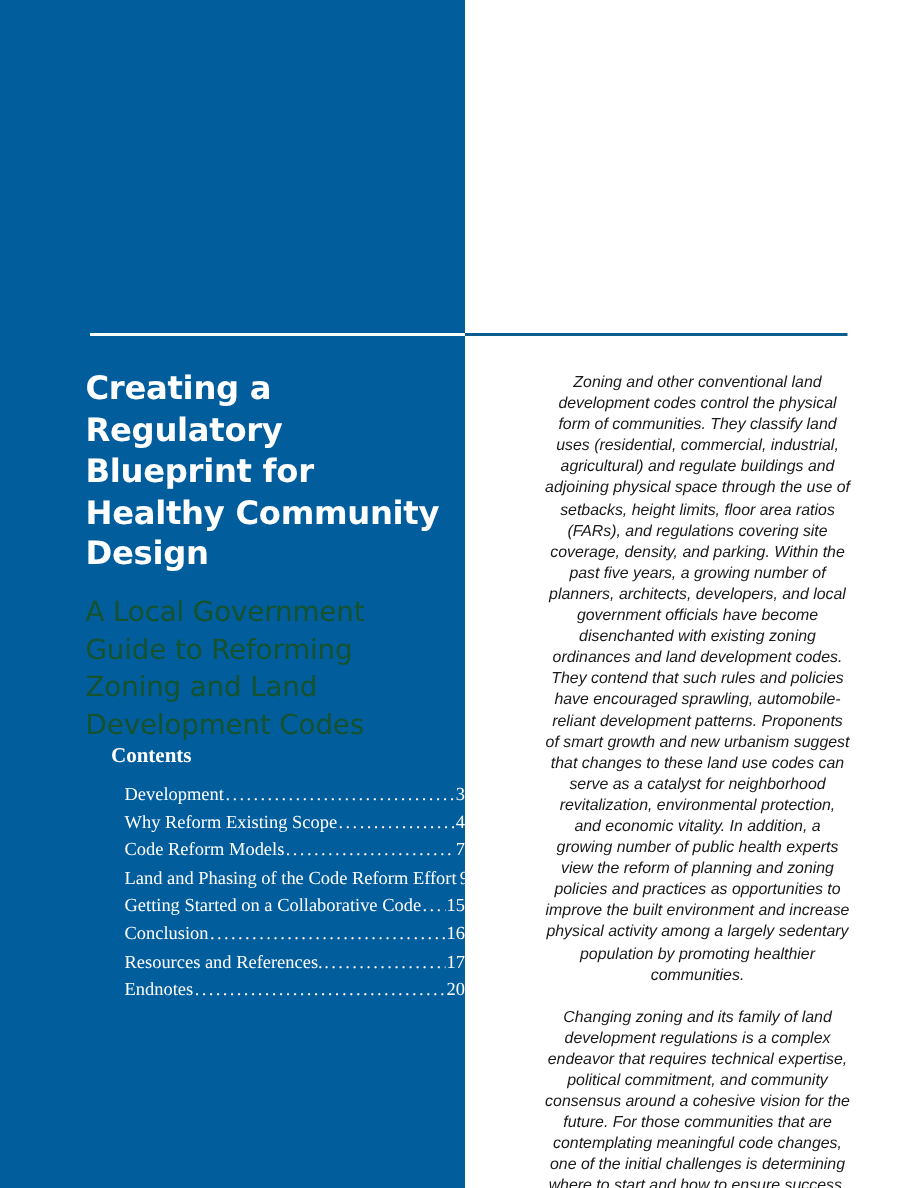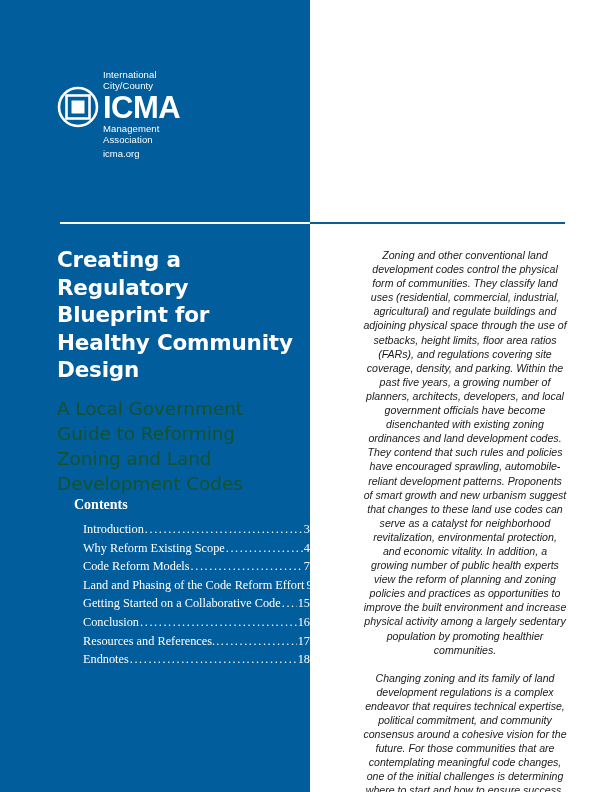--- a/index.html
+++ b/index.html
@@ -179,51 +179,34 @@
     text-align: center;
   }
 </style>
 </head>
 <body>
 
 <div class="page">
 
   <div class="blue-panel"></div>
 
-  <div class="logo-block">
-    <div class="logo-mark">
-      <svg width="42" height="42" viewBox="0 0 42 42">
-        <circle cx="21" cy="21" r="19" fill="none" stroke="#ffffff" stroke-width="2.6"></circle>
-        <rect x="9.5" y="9.5" width="23" height="23" fill="none" stroke="#ffffff" stroke-width="2.6"></rect>
-        <rect x="14.5" y="14.5" width="13" height="13" fill="#ffffff"></rect>
-      </svg>
-    </div>
-    <div class="logo-text">
-      <div class="logo-line-small">International</div>
-      <div class="logo-line-small">City/County</div>
-      <div class="logo-icma">ICMA</div>
-      <div class="logo-line-small">Management</div>
-      <div class="logo-line-small">Association</div>
-      <div class="logo-url">icma.org</div>
-    </div>
-  </div>
 
   <div class="rule-white"></div>
   <div class="rule-blue"></div>
 
   <div class="title-block">
     <h1 class="doc-title">Creating a Regulatory Blueprint for Healthy Community Design</h1>
     <h2 class="doc-subtitle">A Local Government Guide to Reforming Zoning and Land Development Codes</h2>
   </div>
 
   <div class="contents-block">
     <div class="contents-heading">Contents</div>
     <ul class="toc-list" id="toc-list">
         <li class="toc-item">
-          <span class="toc-label">Introduction</span>
+          <span class="toc-label">Development</span>
           <span class="toc-dots">....................................................</span>
           <span class="toc-page">3</span>
         </li>
         <li class="toc-item">
           <span class="toc-label">Why Reform Existing Scope</span>
           <span class="toc-dots">....................................................</span>
           <span class="toc-page">4</span>
         </li>
         <li class="toc-item">
           <span class="toc-label">Code Reform Models</span>
@@ -246,21 +229,21 @@
           <span class="toc-page">16</span>
         </li>
         <li class="toc-item">
           <span class="toc-label">Resources and References.</span>
           <span class="toc-dots">....................................................</span>
           <span class="toc-page">17</span>
         </li>
         <li class="toc-item">
           <span class="toc-label">Endnotes</span>
           <span class="toc-dots">....................................................</span>
-          <span class="toc-page">18</span>
+          <span class="toc-page">20</span>
         </li>
       </ul>
   </div>
 
   <div class="body-col" id="body-col">
       <p class="body-par">Zoning and other conventional land development codes control the physical form of communities. They classify land uses (residential, commercial, industrial, agricultural) and regulate buildings and adjoining physical space through the use of setbacks, height limits, floor area ratios (FARs), and regulations covering site coverage, density, and parking. Within the past five years, a growing number of planners, architects, developers, and local government officials have become disenchanted with existing zoning ordinances and land development codes. They contend that such rules and policies have encouraged sprawling, automobile-reliant development patterns. Proponents of smart growth and new urbanism suggest that changes to these land use codes can serve as a catalyst for neighborhood revitalization, environmental protection, and economic vitality. In addition, a growing number of public health experts view the reform of planning and zoning policies and practices as opportunities to improve the built environment and increase physical activity among a largely sedentary population by promoting healthier communities.</p>
       <p class="body-par">Changing zoning and its family of land development regulations is a complex endeavor that requires technical expertise, political commitment, and community consensus around a cohesive vision for the future. For those communities that are contemplating meaningful code changes, one of the initial challenges is determining where to start and how to ensure success. Designed for local government officials, this guide provides a strategic framework for reforming zoning and related development codes to encourage the design of more compact, vibrant, and healthy communities.</p>
     </div>
 
 </div>

